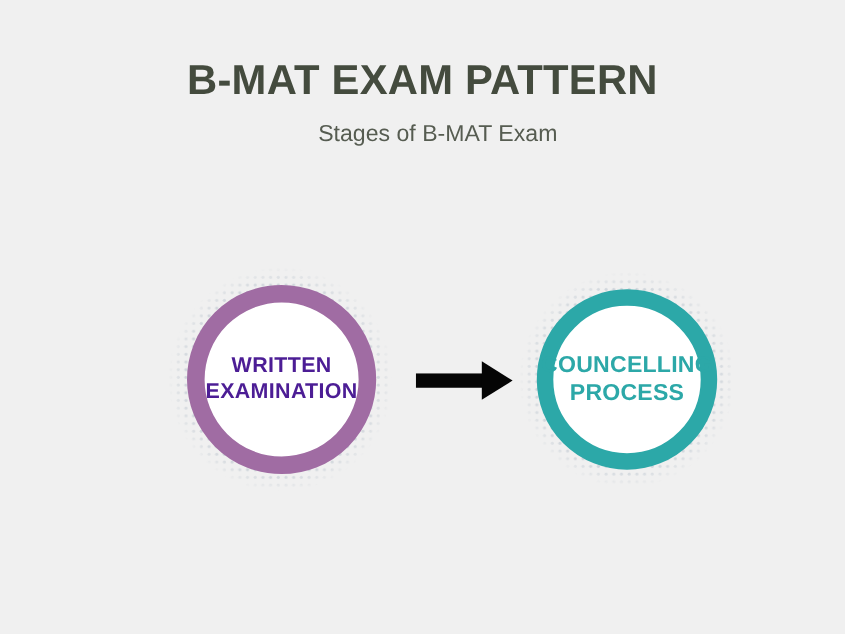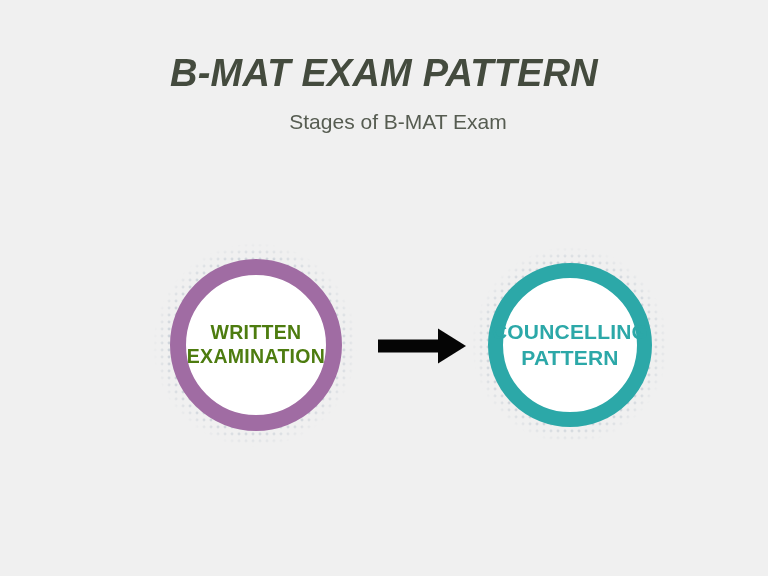--- a/index.html
+++ b/index.html
@@ -32,21 +32,20 @@
     text-align: center;
   }
   .title {
     font-size: 38px;
     font-weight: bold;
     letter-spacing: 0.2px;
     color: #444b3e;
     line-height: 1.05;
     margin: 0;
     white-space: nowrap;
-    font-style: italic;
   }
   .subtitle {
     font-size: 21px;
     font-weight: normal;
     color: #565c51;
     margin: 0;
     padding-top: 16px;
     line-height: 1.1;
     white-space: nowrap;
     padding-left: 28px;
@@ -93,21 +92,21 @@
     height: 204px;
   }
   .stage-written .ring {
     left: 17px;
     top: 16px;
     width: 172px;
     height: 172px;
     border: 16px solid #a06ca3;
   }
   .stage-written .ring-label {
-    color: #4d7c0f;
+    color: #4c1d95;
     font-size: 19.5px;
     letter-spacing: 0.3px;
     width: 200px;
   }
 
   
   .stage-councelling {
     left: 472px;
     top: 247px;
     width: 196px;
@@ -194,17 +193,17 @@
         </radialGradient>
         <mask id="maskB">
           <circle cx="98" cy="98" r="98" fill="url(#fadeB)"></circle>
         </mask>
       </defs>
       <rect x="0" y="0" width="196" height="196" fill="url(#dotsB)" mask="url(#maskB)"></rect>
     </svg>
 
     <div class="ring">
       <span class="ring-label">COUNCELLING
-PATTERN</span>
+PROCESS</span>
     </div>
   </div>
 
 </div>
 
 </body></html>

